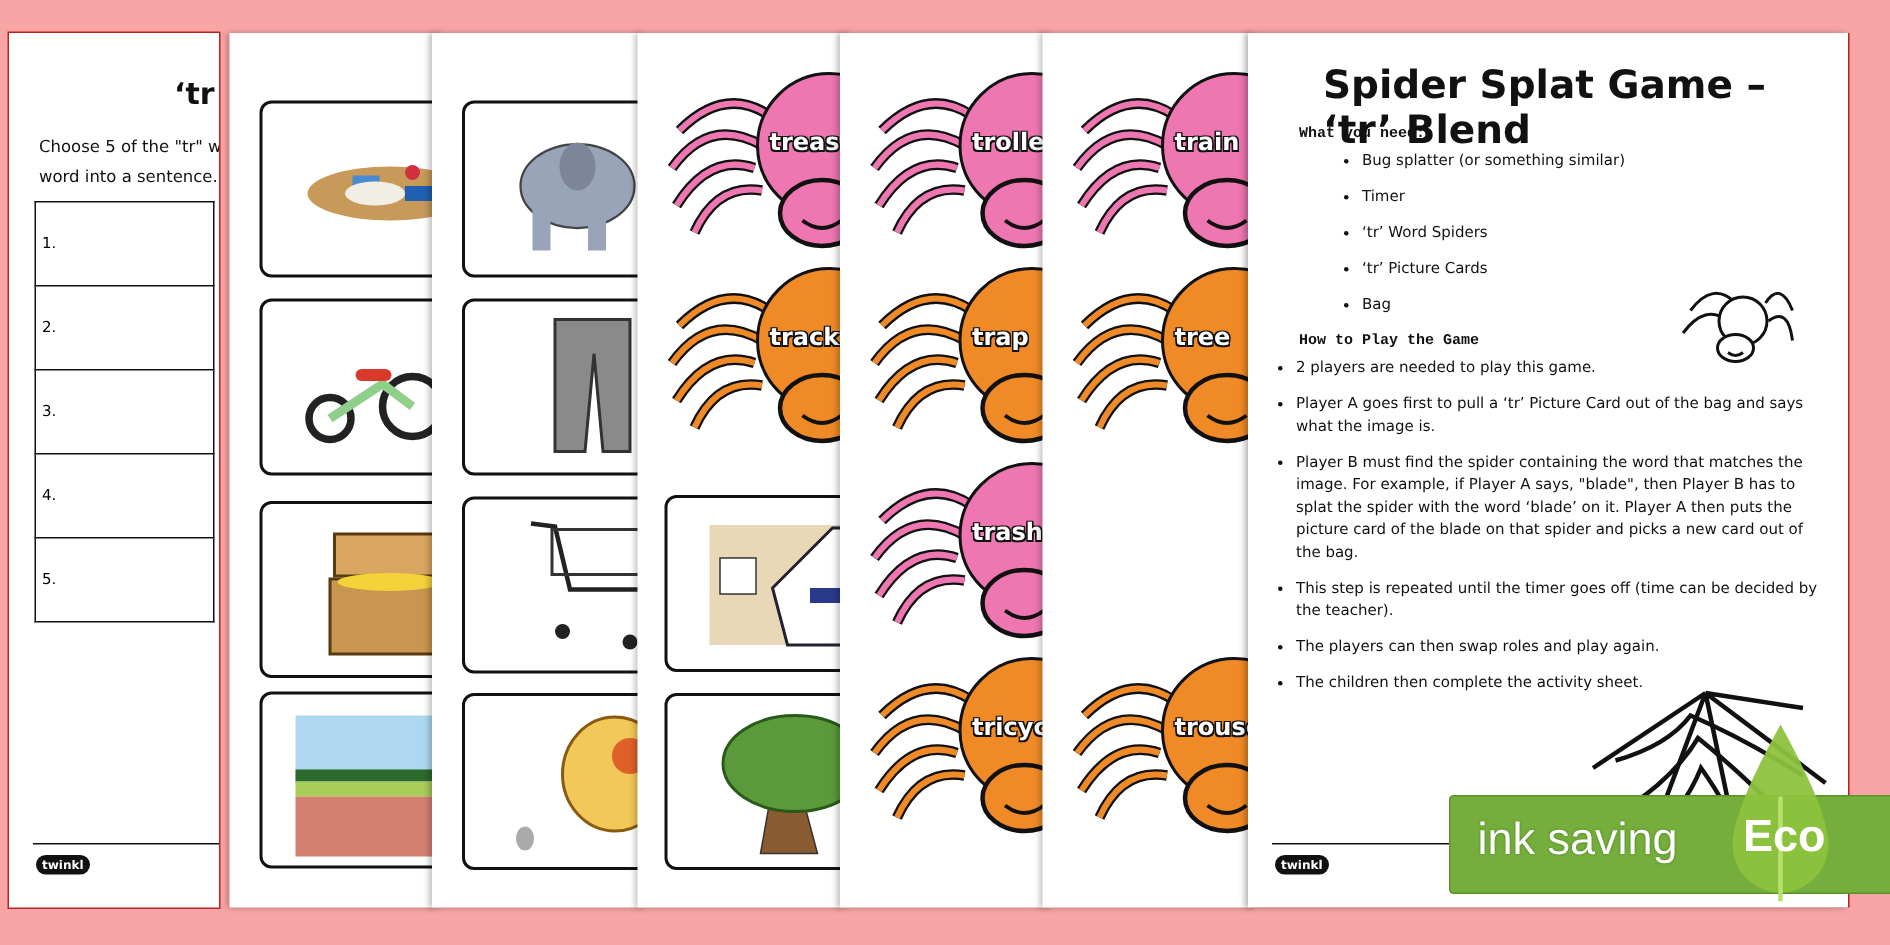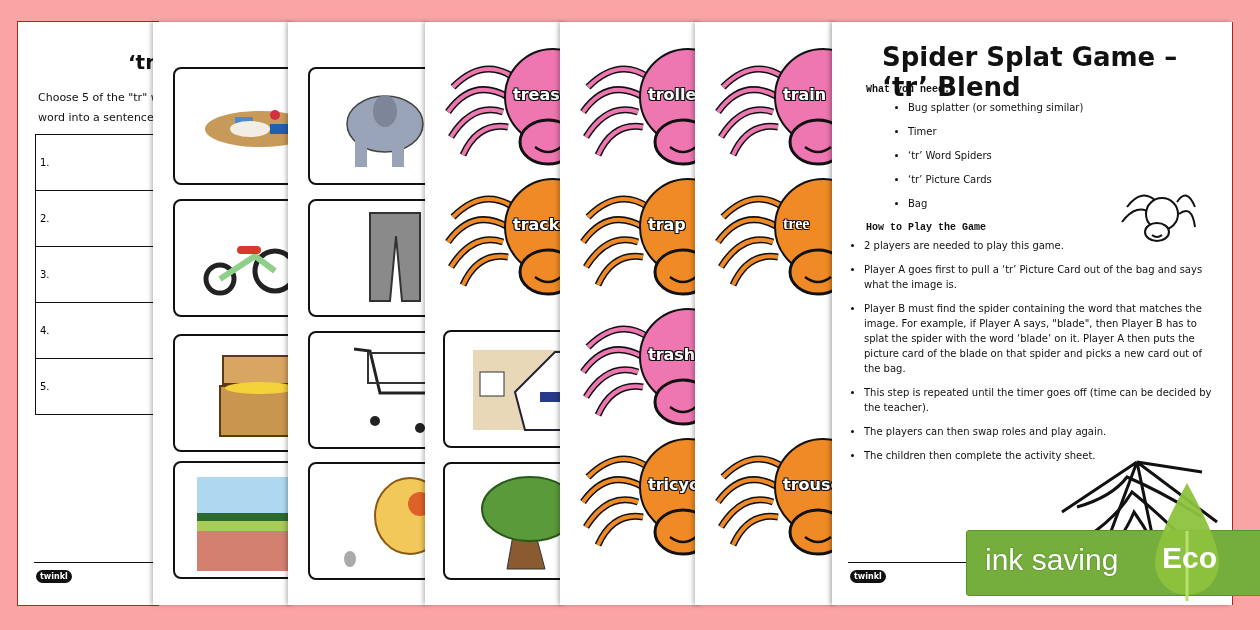--- a/index.html
+++ b/index.html
@@ -23,21 +23,21 @@
   .rp-text li{margin-bottom:9px;}
   .rp-text ul.need li{margin-bottom:9px;margin-left:44px;}
   .eco{position:absolute;left:966px;top:530px;width:294px;height:64px;background:#75ae3c;border:1px solid #5a9428;border-radius:3px 0 0 3px;}
   .eco .ink{position:absolute;left:18px;top:12px;font-size:30px;color:#fff;font-family:"Liberation Sans",sans-serif;text-shadow:0 0 2px #4a8020;}
   .eco .leaf{position:absolute;left:182px;top:-50px;width:76px;height:120px;}
   .eco .eco-label{position:absolute;left:195px;top:10px;font-size:30px;font-weight:bold;color:#fff;font-family:"Liberation Sans",sans-serif;}
 </style>
 </head>
 <body>
 
-<div class="page first" style="left:18px;width:140px;">
+<div class="page first" style="left:6px;width:140px;">
   <div class="ws-title">‘tr</div>
   <div class="ws-instr">
     <div>Choose 5 of the "tr" wo</div>
     <div>word into a sentence.</div>
   </div>
   <table class="ws-table">
     <tbody>
         <tr>
           <td>1.</td>
         </tr>
@@ -279,21 +279,21 @@
           <path d="M5 65 Q30 30 65 50"></path>
           <path d="M8 90 Q30 55 60 65"></path>
           <path d="M20 108 Q35 75 65 80"></path>
         </g>
         <circle cx="110" cy="50" r="48" fill="#ee76b1" stroke="#111" stroke-width="2"></circle>
         <ellipse cx="105" cy="95" rx="28" ry="22" fill="#ee76b1" stroke="#111" stroke-width="3"></ellipse>
         <path d="M92 100 Q105 110 118 100" stroke="#111" stroke-width="2.5" fill="none"></path>
       </svg>
     <div class="word">train</div>
   </div>
-  <div class="spider" style="left:18px;top:155px;font-family:Liberation Serif, serif;">
+  <div class="spider" style="left:18px;top:155px;">
     <svg width="150" height="120">
         <g stroke="#111" stroke-width="7" fill="none">
           <path d="M10 40 Q40 10 70 30"></path>
           <path d="M5 65 Q30 30 65 50"></path>
           <path d="M8 90 Q30 55 60 65"></path>
           <path d="M20 108 Q35 75 65 80"></path>
         </g>
         <g stroke="#f08a26" stroke-width="4" fill="none">
           <path d="M10 40 Q40 10 70 30"></path>
           <path d="M5 65 Q30 30 65 50"></path>

